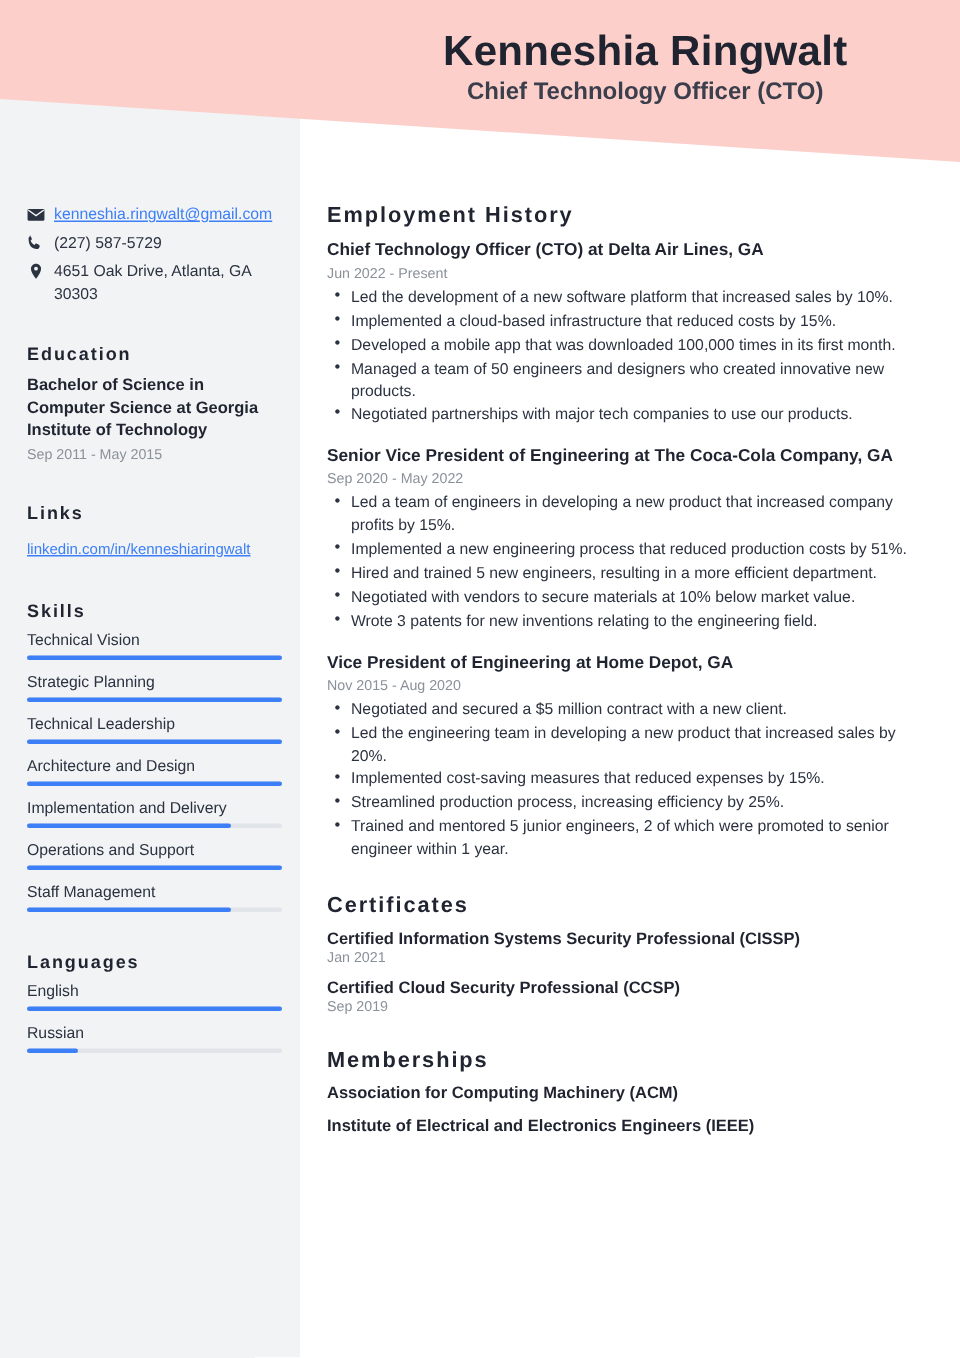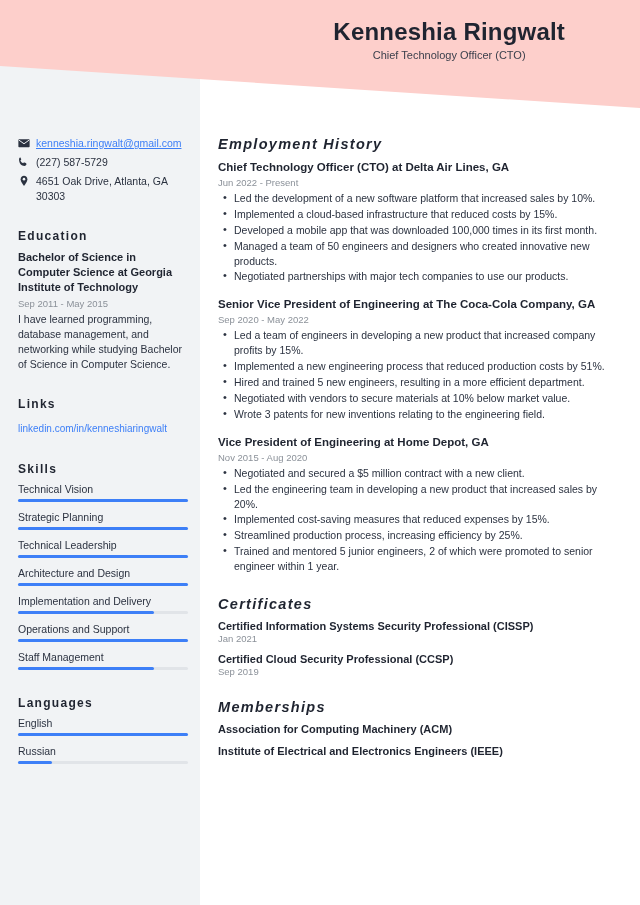--- a/index.html
+++ b/index.html
@@ -22,58 +22,58 @@
 
   
   .banner {
     position:absolute; left:0; top:0; width:640px; height:112px;
     background:#fdcfcb;
     clip-path: polygon(0 0, 640px 0, 640px 108px, 0 66px);
     z-index:3;
   }
   .banner-text { position:absolute; right:75px; top:18px; text-align:center; }
   .name {
-    font-size:24px; font-weight:700; color:#1f2430; letter-spacing:0.2px;
+    font-size:28px; font-weight:700; color:#1f2430; letter-spacing:0.2px;
     line-height:1.15; white-space:nowrap;
   }
   .subtitle {
-    font-size:11px; color:#3a3f4b; margin-top:3px; white-space:nowrap;
+    font-size:16px; color:#3a3f4b; margin-top:3px; white-space:nowrap;font-weight:bold;
   }
 
   
   .contact-row { display:flex; align-items:flex-start; margin-bottom:5px; }
   .ci { width:18px; flex:0 0 18px; padding-top:1px; }
   .ci svg { display:block; }
   .contact-text { font-size:10.5px; line-height:1.35; color:#2b3240; }
   .contact-text.link { color:#3d7ff7; text-decoration:underline; word-break:break-all; }
 
   
   h2.sec {
     font-size:12px; font-weight:700; letter-spacing:1.3px;
     color:#1f2430; margin-bottom:7px;
   }
   .sb-block { margin-top:26px; }
 
   .edu-title { font-size:11px; font-weight:700; line-height:1.4; color:#1f2430; }
   .edu-date { font-size:9.5px; color:#8b9199; margin-top:2px; }
   .edu-desc { font-size:10.5px; line-height:1.42; margin-top:3px; color:#2b3240; }
 
-  .link-url { font-size:10px; color:#3d7ff7; word-break:break-all;margin-top:26px; }
+  .link-url { font-size:10px; color:#3d7ff7; text-decoration:underline; word-break:break-all;margin-top:26px; }
 
   
   .bar-item { margin-bottom:9px; }
   .bar-label { font-size:10.5px; color:#2b3240; margin-bottom:4px; }
   .bar-track { height:3px; background:#e1e4e8; border-radius:2px; position:relative; }
   .bar-fill { height:3px; background:#3d7ff7; border-radius:2px; }
 
   
   .main { position:absolute; left:218px; top:136px; width:404px; }
   h2.msec {
     font-size:14.5px; font-weight:700; letter-spacing:1.3px;
-    color:#1f2430; margin-bottom:8px;font-style:italic;
+    color:#1f2430; margin-bottom:8px;
   }
   .job { margin-bottom:13px; }
   .job-title { font-size:11.5px; font-weight:700; color:#1f2430; line-height:1.3; }
   .job-date { font-size:9.5px; color:#8b9199; margin-top:2px; margin-bottom:3px; }
   ul.bullets { list-style:none; }
   ul.bullets li {
     font-size:10.5px; line-height:1.42; color:#2b3240;
     padding-left:16px; position:relative; margin-bottom:1px;
   }
   ul.bullets li::before {
@@ -127,21 +127,20 @@
             </svg>
         </span>
         <span class="contact-text">4651 Oak Drive, Atlanta, GA 30303</span>
       </div>
     </div>
 
     <div class="sb-block">
       <h2 class="sec">Education</h2>
       <div class="edu-title">Bachelor of Science in Computer Science at Georgia Institute of Technology</div>
       <div class="edu-date">Sep 2011 - May 2015</div>
-      <div class="edu-desc">I have learned programming, database management, and networking while studying Bachelor of Science in Computer Science.</div>
     </div>
 
     <div class="sb-block">
       <h2 class="sec">Links</h2>
       <a class="link-url">linkedin.com/in/kenneshiaringwalt</a>
     </div>
 
     <div class="sb-block">
       <h2 class="sec">Skills</h2>
       <div id="skills-list">

